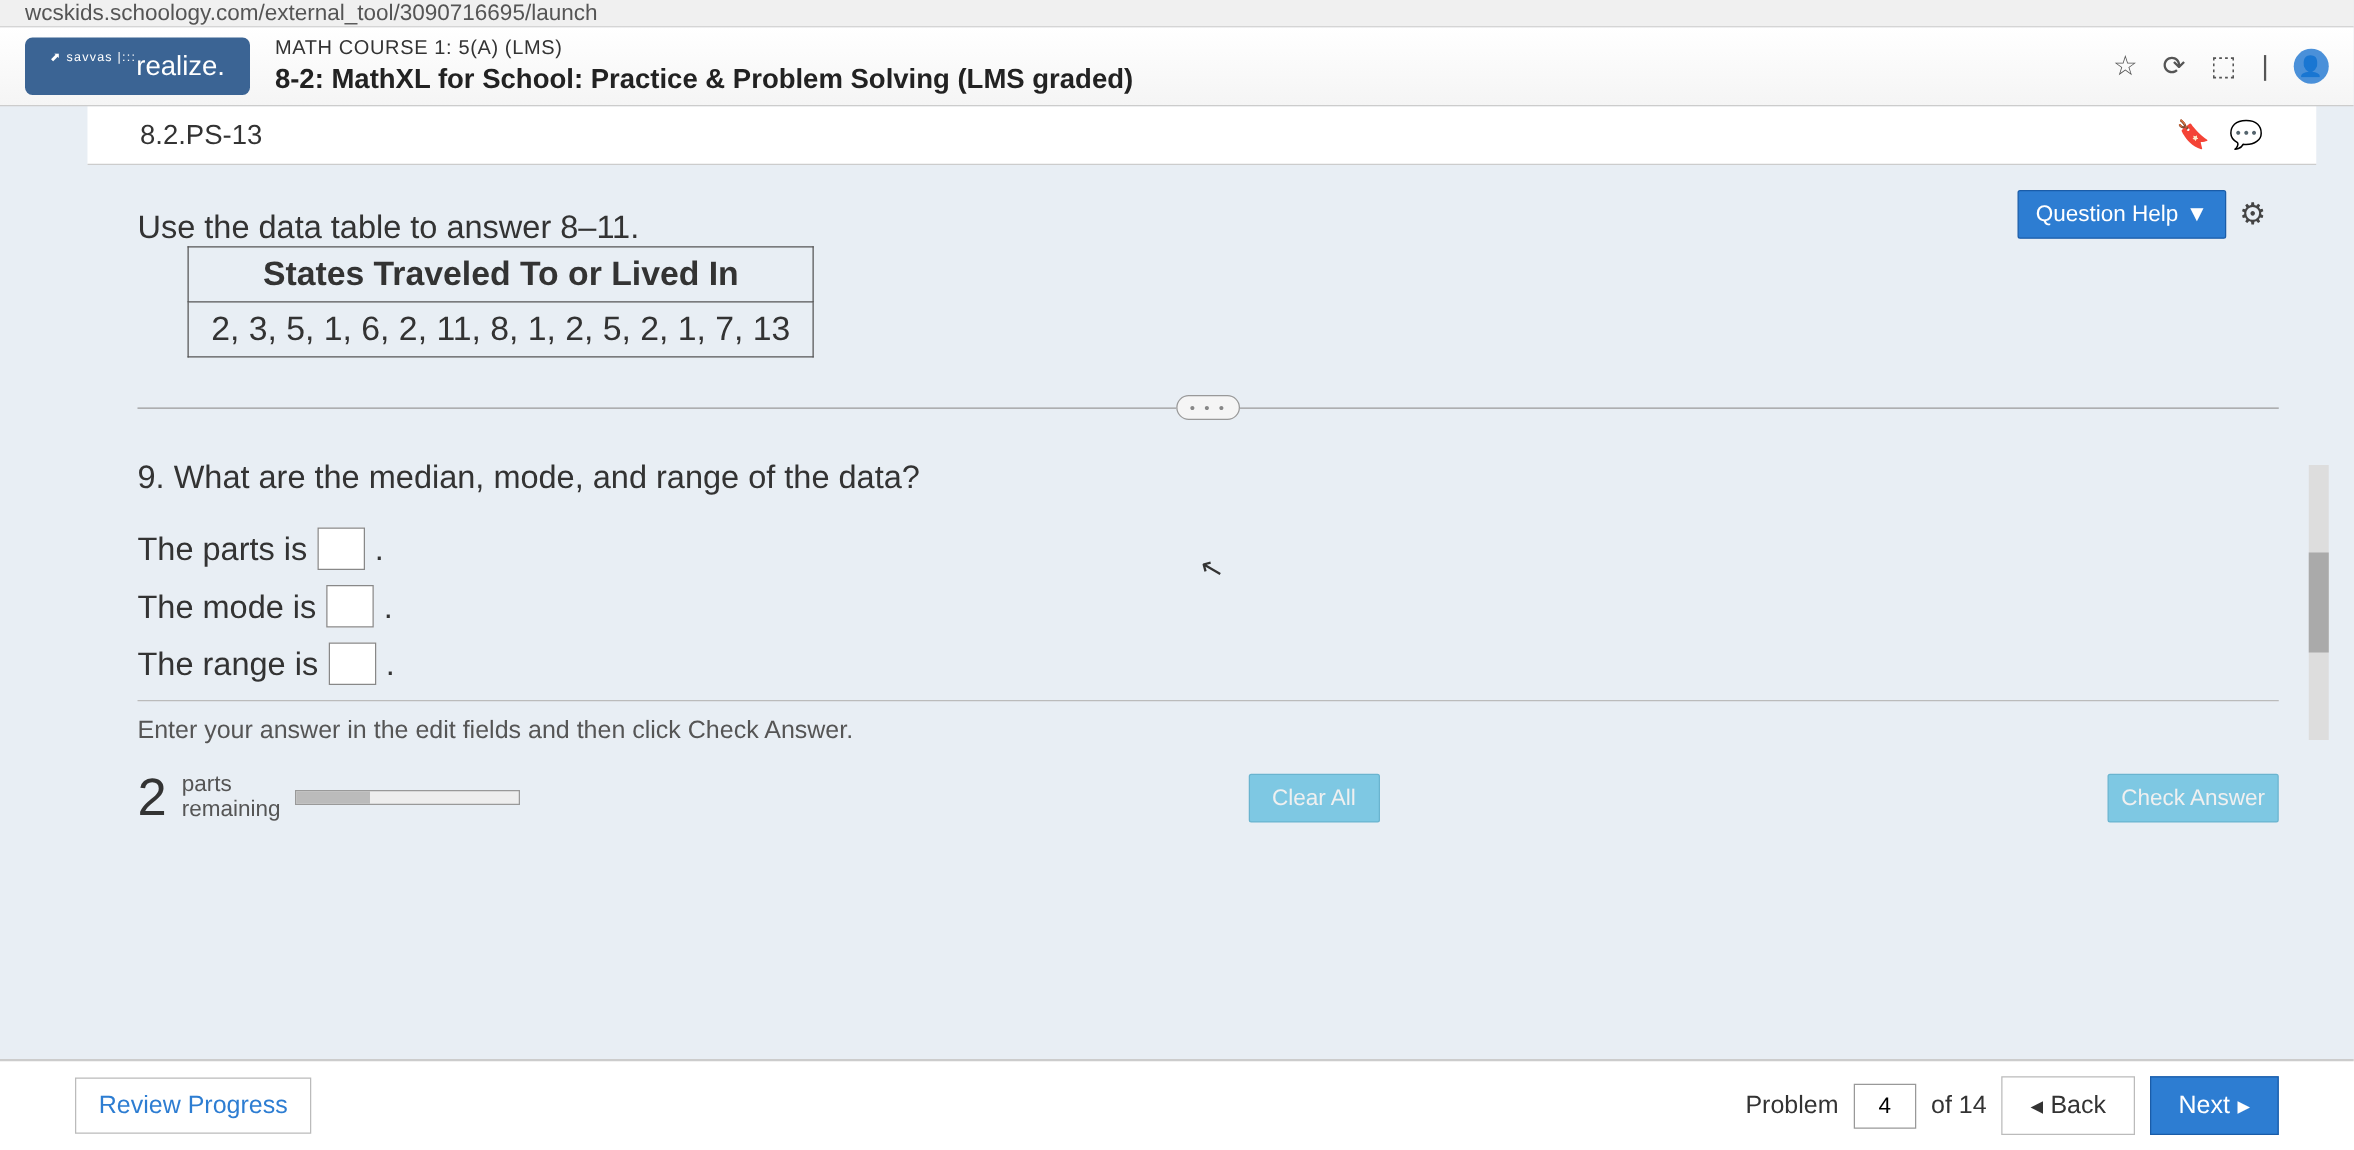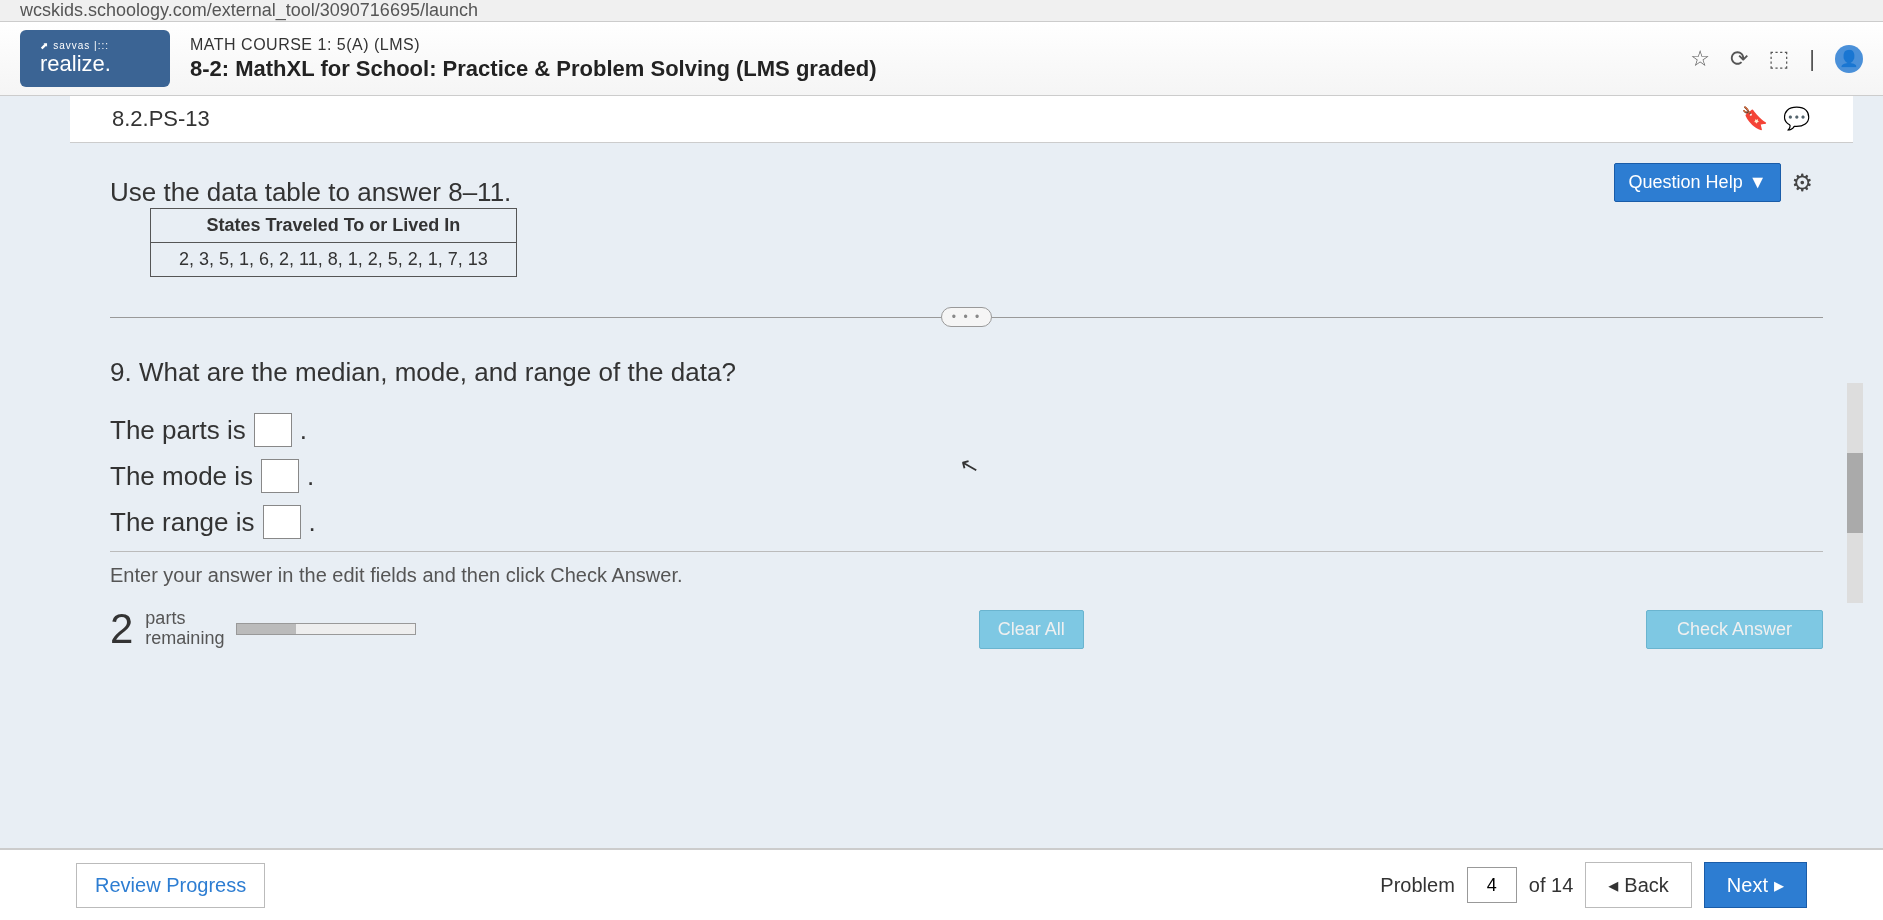--- a/index.html
+++ b/index.html
@@ -28,21 +28,21 @@
       border-bottom: 1px solid #ccc;
       padding: 8px 20px;
       position: relative;
     }
     .realize-badge {
       background: #3b6494;
       color: #fff;
       padding: 10px 20px;
       border-radius: 6px;
       display: flex;
-      flex-direction: column;
+      flex-direction: row;
       align-items: flex-start;
       margin-right: 20px;
       min-width: 150px;
     }
     .realize-top {
       font-size: 10px;
       letter-spacing: 1px;
     }
     .realize-main {
       font-size: 22px;
@@ -136,22 +136,22 @@
       color: #333;
       margin-top: -35px;
     }
     .data-table {
       border-collapse: collapse;
       margin-left: 40px;
       margin-bottom: 30px;
     }
     .data-table td {
       border: 1px solid #555;
-      padding: 6px 28px;
-      font-size: 18px;
+      padding: 6px 18px;
+      font-size: 27px;
       color: #333;
       text-align: center;
     }
     .data-table .header-cell {
       font-weight: 700;
     }
     .divider-row {
       display: flex;
       align-items: center;
       margin: 15px 0 30px 0;
@@ -237,33 +237,33 @@
       border: 1px solid #6ab4cf;
       padding: 8px 18px;
       font-size: 18px;
       cursor: pointer;
       border-radius: 2px;
     }
     .check-answer-btn {
       background: #7ec8e3;
       color: #f0f0f0;
       border: 1px solid #6ab4cf;
-      padding: 8px 30px;
+      padding: 8px 10px;
       font-size: 18px;
       cursor: pointer;
       border-radius: 2px;
     }
     .bottom-nav {
       position: fixed;
       bottom: 0;
       left: 0;
       right: 0;
       background: #fff;
       border-top: 2px solid #ccc;
-      padding: 12px 76px;
+      padding: 12px 60px;
       display: flex;
       justify-content: space-between;
       align-items: center;
     }
     .review-btn {
       color: #2d7dd2;
       border: 1px solid #bbb;
       background: #fff;
       padding: 10px 18px;
       font-size: 20px;

